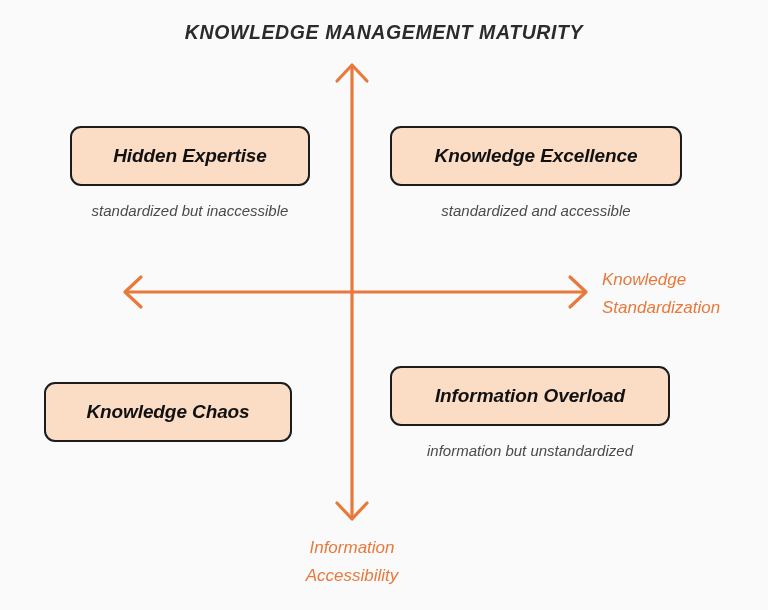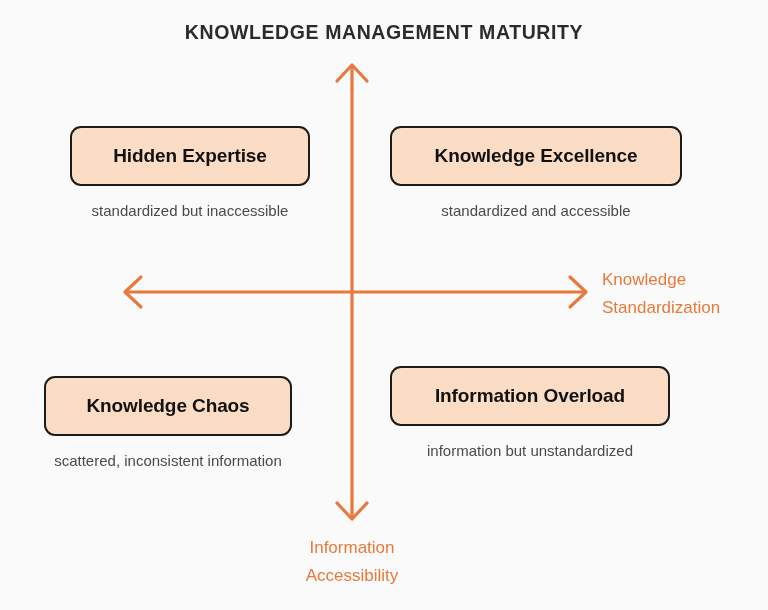--- a/index.html
+++ b/index.html
@@ -11,20 +11,21 @@
     height: 610px;
     background: #FAFAFA;
     font-family: "Liberation Sans", sans-serif;
     overflow: hidden;
   }
   #canvas {
     position: relative;
     width: 680px;
     height: 610px;
     background: #FAFAFA;
+    font-style: italic;
   }
 
   
   #title {
     position: absolute;
     top: 21px;
     left: 0;
     width: 768px;
     text-align: center;
     font-size: 19.5px;
@@ -73,21 +74,21 @@
     white-space: nowrap;
   }
 
   
   #quad-tl { left: 45px;  top: 126px; width: 290px; }
   #quad-tl .qbox { margin: 0 25px; }
 
   #quad-tr { left: 390px; top: 126px; width: 292px; }
 
   #quad-bl { left: 20px;  top: 366px; width: 296px; }
-  #quad-bl .qbox { margin: 10px 24px; }
+  #quad-bl .qbox { margin: 16px 24px; }
 
   #quad-br { left: 390px; top: 366px; width: 280px; }
 
   
   .axis-label {
     position: absolute;
     color: #E8793C;
     font-size: 17px;
     line-height: 28px;
   }
@@ -136,21 +137,20 @@
     <div class="qbox">
       <span class="qbox-label">Knowledge Excellence</span>
     </div>
     <div class="qsub">standardized and accessible</div>
   </div>
 
   <div class="quad" id="quad-bl">
     <div class="qbox">
       <span class="qbox-label">Knowledge Chaos</span>
     </div>
-    <div class="qsub">scattered, inconsistent information</div>
   </div>
 
   <div class="quad" id="quad-br">
     <div class="qbox">
       <span class="qbox-label">Information Overload</span>
     </div>
     <div class="qsub">information but unstandardized</div>
   </div>
 
   <div class="axis-label" id="x-axis-label">

